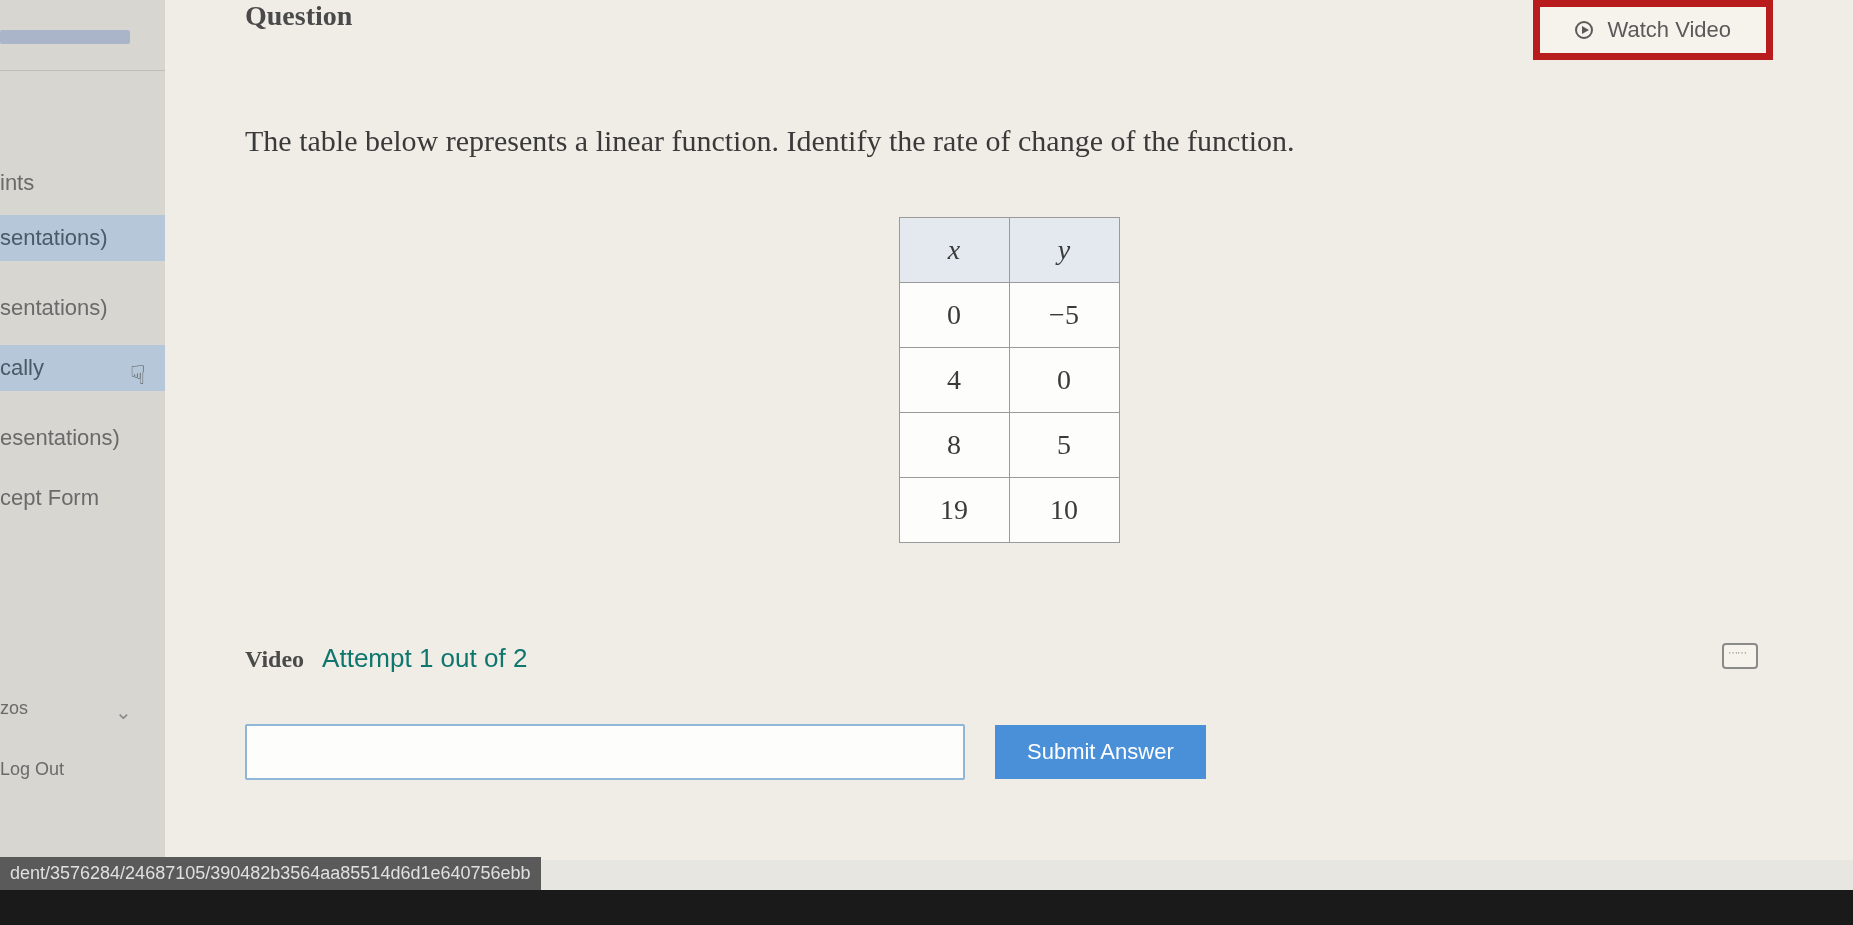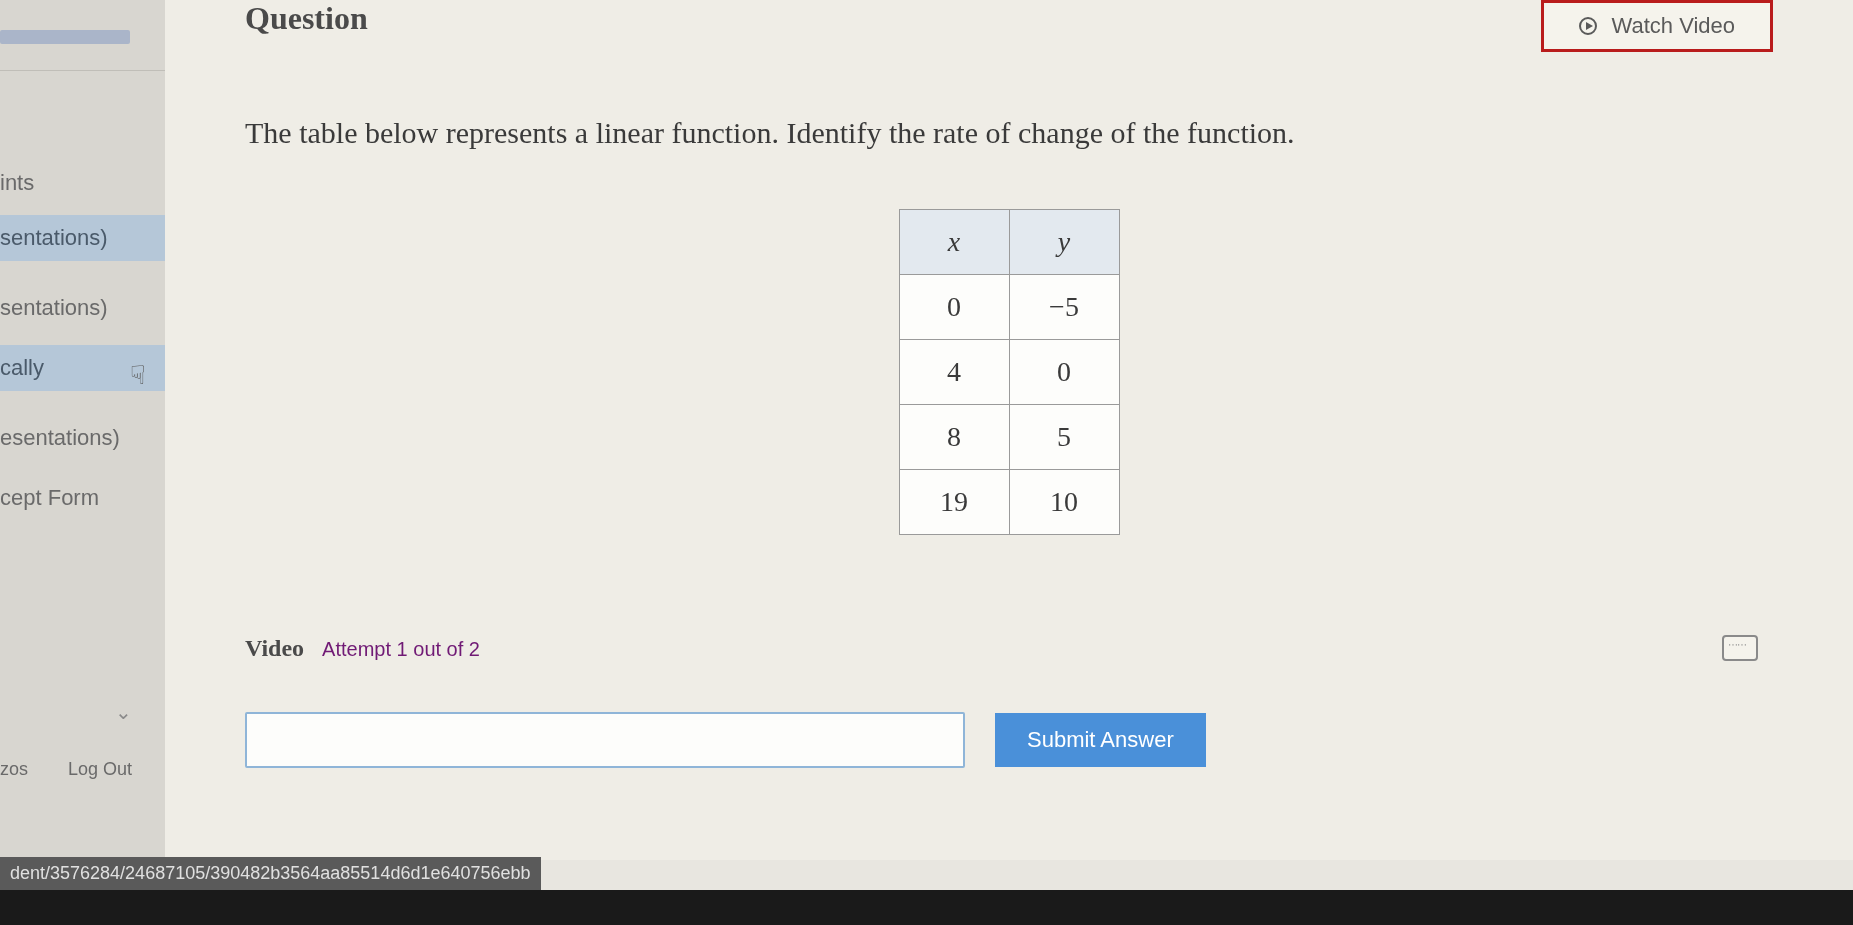--- a/index.html
+++ b/index.html
@@ -66,50 +66,51 @@
     .bottom-links {
       position: absolute;
       bottom: 80px;
       left: 0;
       width: 165px;
       display: flex;
       gap: 40px;
       font-family: Arial, sans-serif;
       font-size: 18px;
       color: #6a6a6a;
+      flex-direction: column;
     }
     .main {
       position: absolute;
       left: 165px;
       top: 0;
       width: 1688px;
       height: 860px;
       background: #efede6;
       padding: 0 80px;
     }
     .header-row {
       display: flex;
       justify-content: space-between;
       align-items: flex-start;
       padding-top: 0;
     }
     .question-label {
       font-family: Georgia, serif;
-      font-size: 32px;
+      font-size: 28px;
       font-weight: bold;
       color: #4a4a4a;
       margin-top: 0;
     }
     .header-buttons {
       display: flex;
       gap: 25px;
       margin-top: 0;
     }
     .hdr-btn {
-      border: 3px solid #b91c1c;
+      border: 7px solid #b91c1c;
       background: #f5f3ec;
       padding: 10px 35px;
       font-family: Arial, sans-serif;
       font-size: 22px;
       color: #5a5a5a;
       cursor: pointer;
       display: flex;
       align-items: center;
       gap: 14px;
     }
@@ -163,22 +164,22 @@
       position: relative;
     }
     .answer-label {
       font-family: Georgia, serif;
       font-size: 24px;
       font-weight: bold;
       color: #4a4a4a;
     }
     .attempt-text {
       font-family: Arial, sans-serif;
-      font-size: 20px;
-      color: #701a75;
+      font-size: 26px;
+      color: #0f766e;
     }
     .keyboard-icon {
       position: absolute;
       right: 15px;
       top: 0;
       width: 36px;
       height: 26px;
       border: 2px solid #8a8a8a;
       border-radius: 4px;
       background: #f5f3ec;

